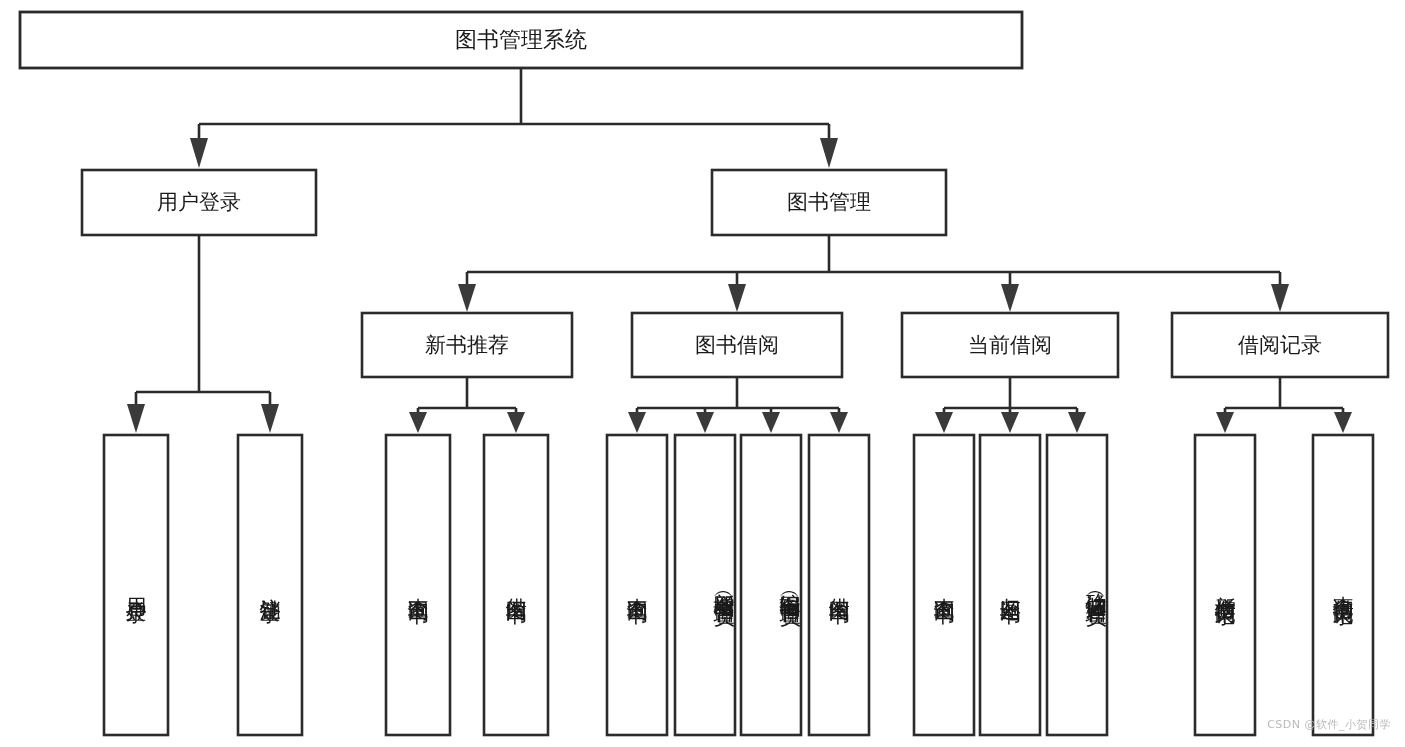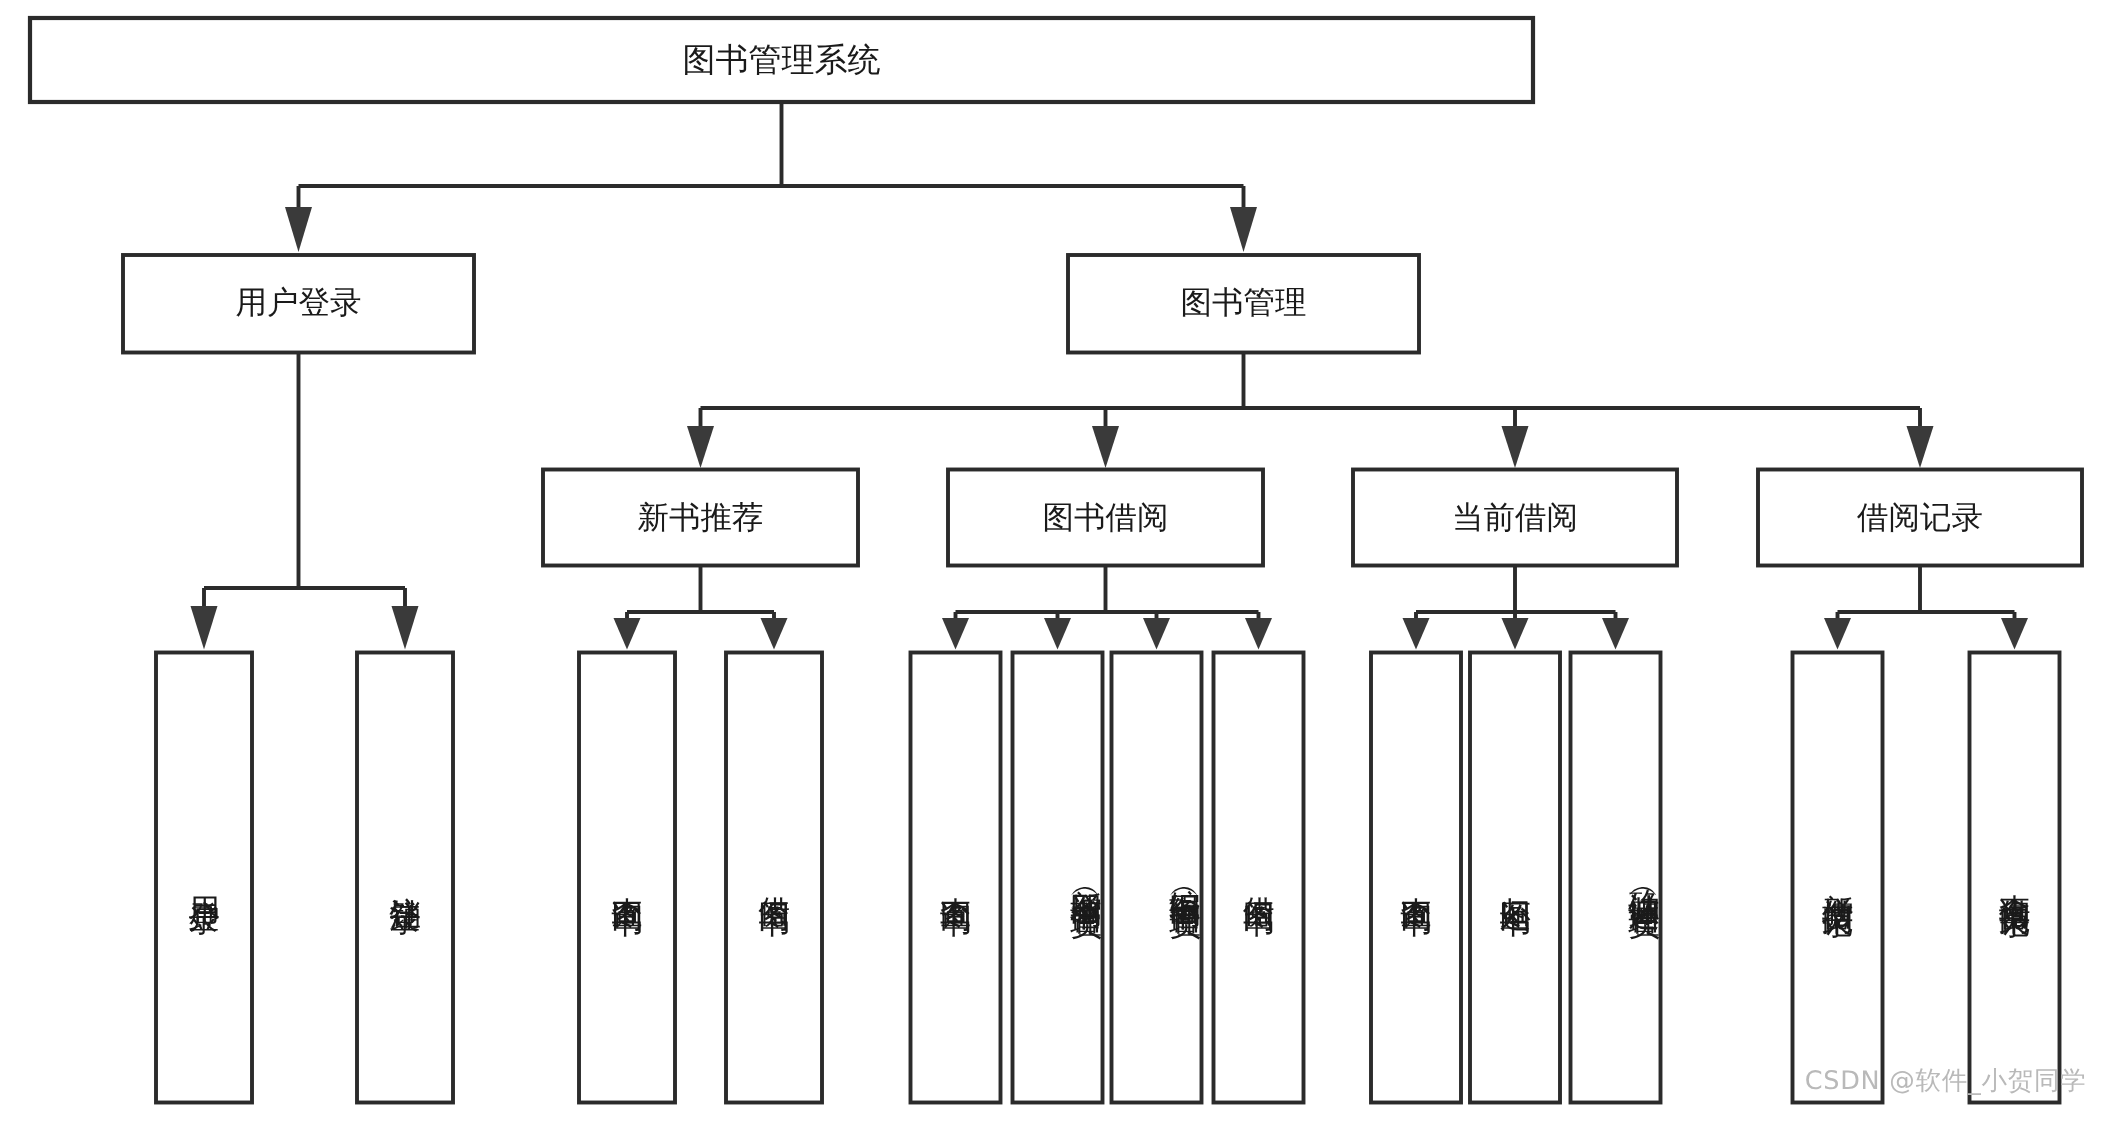--- a/index.html
+++ b/index.html
@@ -67,21 +67,21 @@
     color: #1a1a1a;
     white-space: nowrap;
     pointer-events: none;
     box-sizing: border-box;
   }
   .watermark {
     position: absolute;
     right: 14px;
     bottom: 6px;
     font-family: "DejaVu Sans", "Liberation Sans", sans-serif;
-    font-size: 17px;
+    font-size: 11px;
     color: #b9b9b9;
     letter-spacing: 0.5px;
     white-space: nowrap;
     user-select: none;
   }
 </style>
 </head>
 <body>
 
 <div id="diagram-root">

